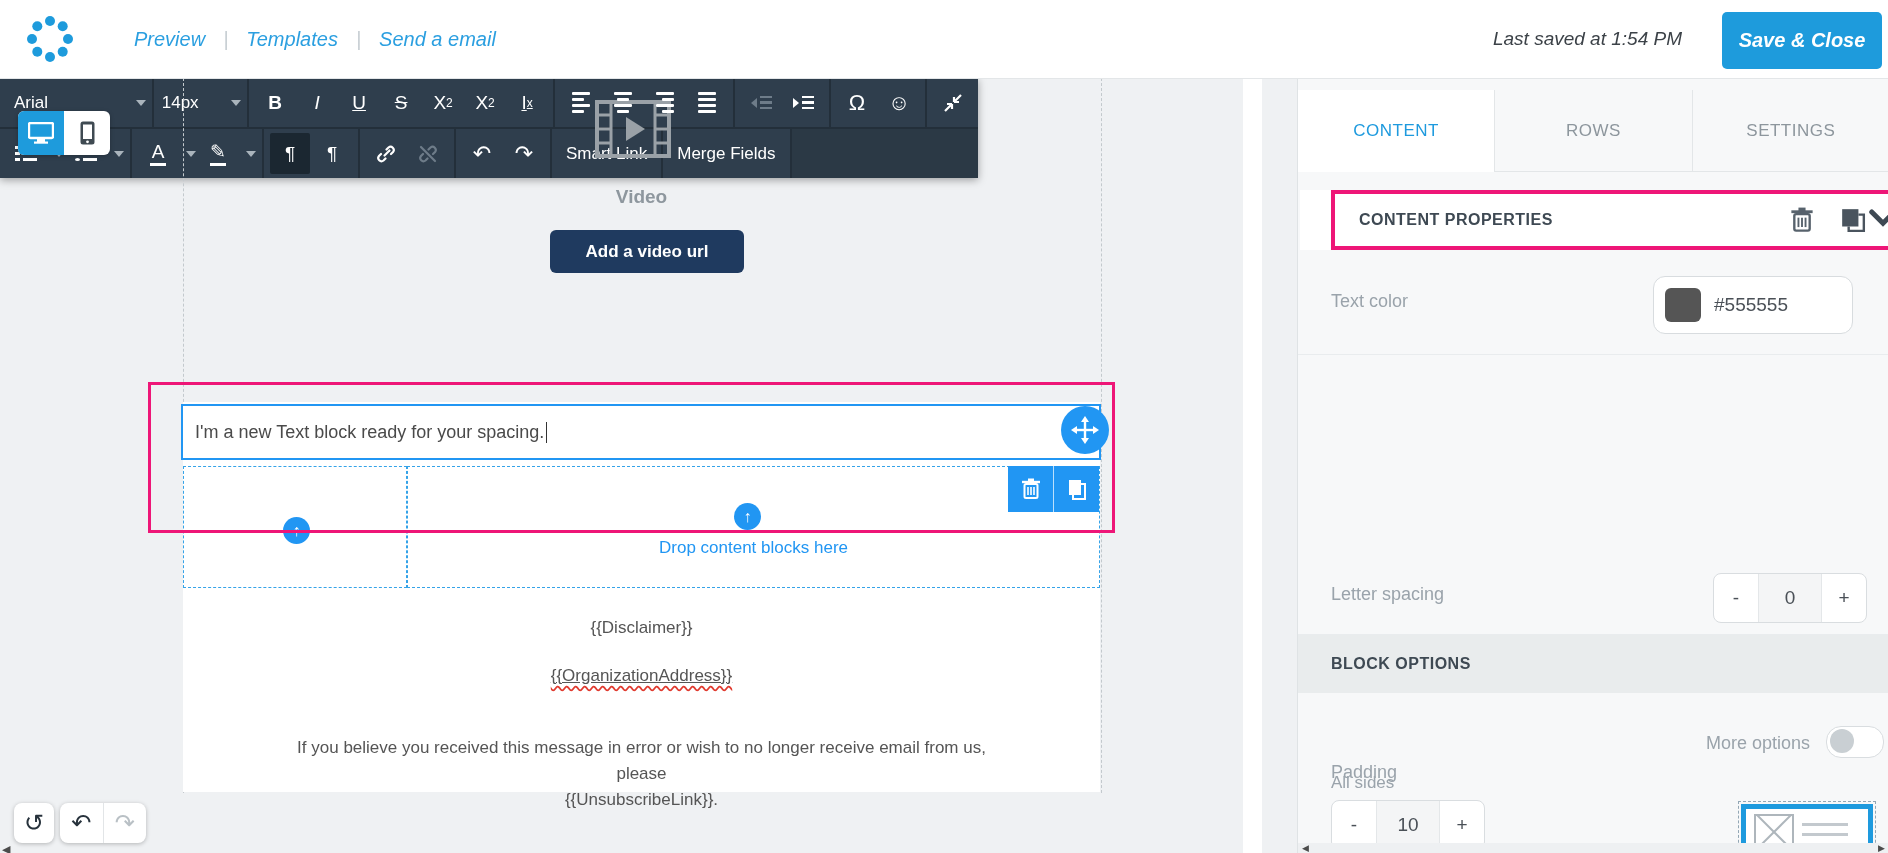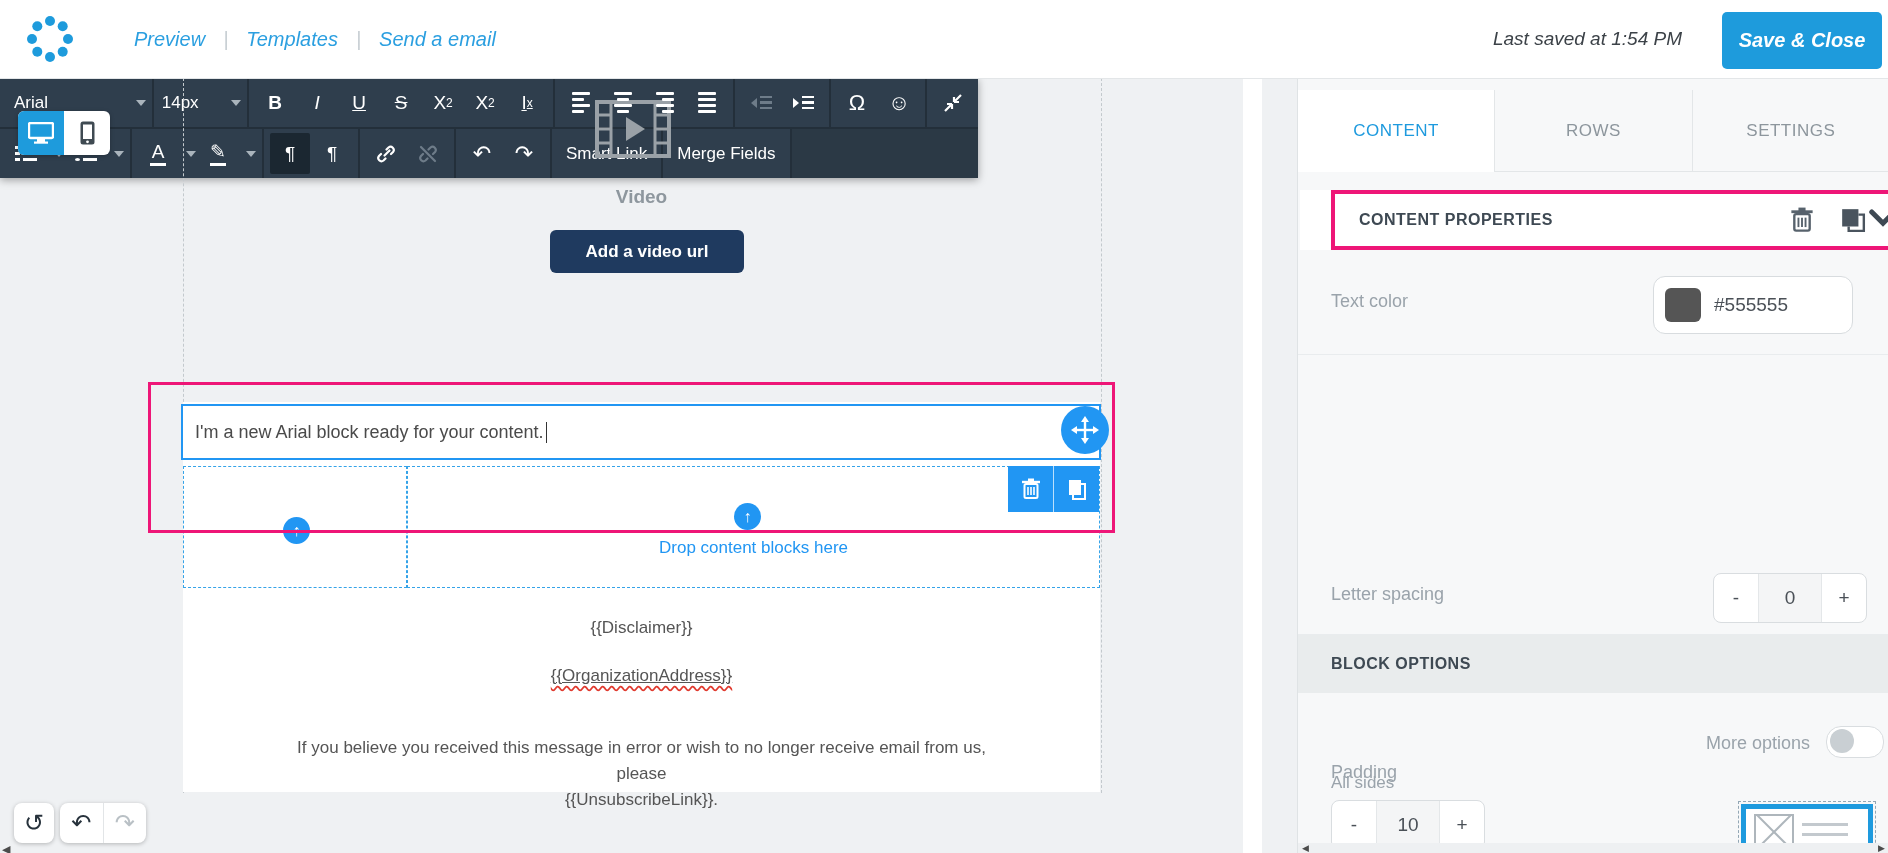--- a/index.html
+++ b/index.html
@@ -395,21 +395,21 @@
           <span class="tb-label">Smart Link</span>
           </div>
         <div class="tb-group">
           <span class="tb-label">Merge Fields</span>
           </div>
         <div class="tb-fill"></div>
       </div>
     </div>
 
     <div id="textblock" class="abs">
-      <span>I'm a new Arial block ready for your content.</span>
+      <span>I'm a new Text block ready for your spacing.</span>
         <span class="caret"></span>
     </div>
     <div id="movehandle" class="abs">
       <svg width="28" height="28" viewBox="0 0 28 28">
         <g fill="#fff">
           <rect x="12.8" y="5" width="2.4" height="18"></rect>
             <rect x="5" y="12.8" width="18" height="2.4"></rect>
           <path d="M14 0 L18 6 L10 6 Z"></path>
             <path d="M14 28 L10 22 L18 22 Z"></path>
           <path d="M0 14 L6 10 L6 18 Z"></path>

